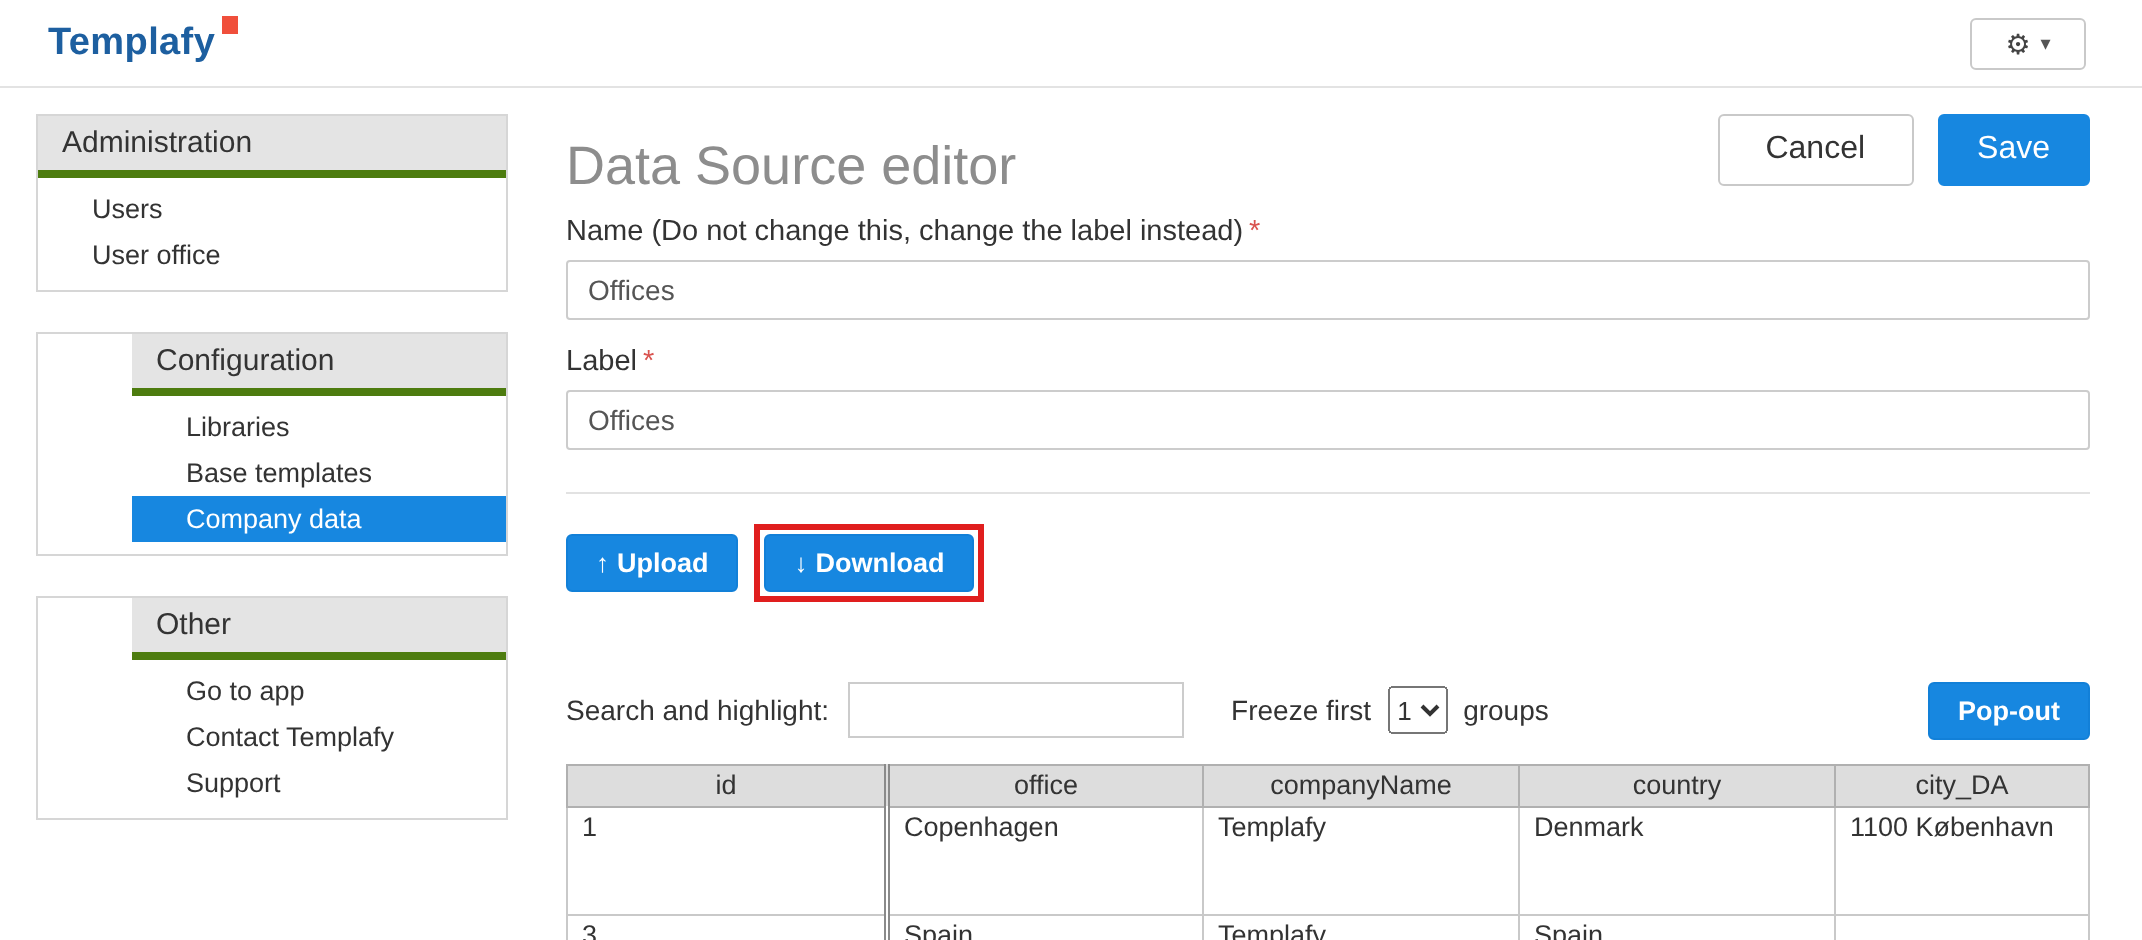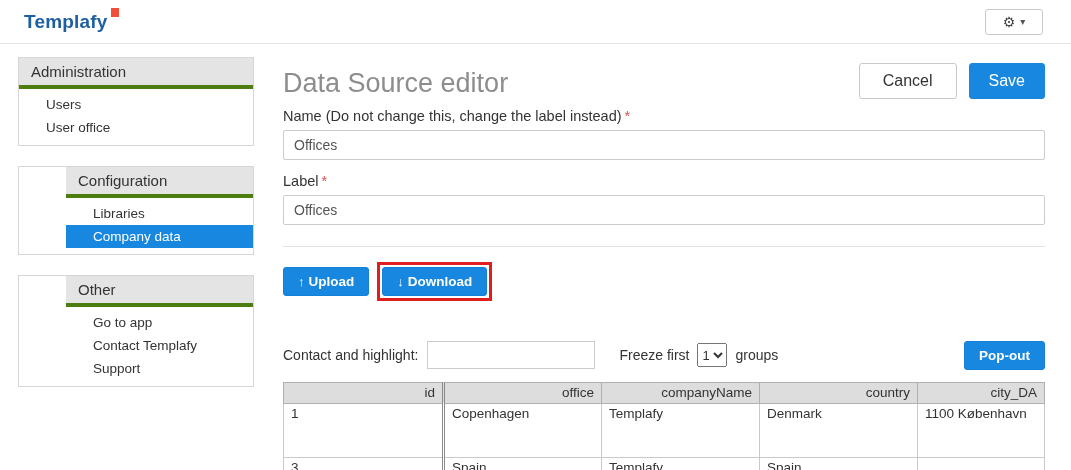--- a/index.html
+++ b/index.html
@@ -35,21 +35,21 @@
   .panel-header {
     background:#e4e4e4; border-bottom:4px solid #4d7c0f;
     padding:5px 12px; font-size:15px; color:#333;
   }
   .panel-list { padding:4px 0 6px; }
   .panel-item { padding:4px 12px 4px 27px; font-size:13.5px; color:#333; cursor:pointer; }
   .panel-item.active { background:#1787e0; color:#ffffff; }
 
   
   .main { flex:1; min-width:0; }
-  .header-row { display:flex; justify-content:space-between; align-items:flex-end; }
+  .header-row { display:flex; justify-content:space-between; align-items:flex-start; }
   .page-title { font-size:27px; font-weight:400; color:#8d8d8d; margin-top:12px; line-height:1.1; }
   .header-actions { display:flex; gap:12px; }
   .btn { cursor:pointer; font-family:inherit; }
   .btn-cancel { background:#fff; border:1px solid #c9c9c9; border-radius:3px; padding:8px 23px; font-size:16px; color:#333; }
   .btn-save   { background:#1787e0; border:1px solid #1787e0; border-radius:3px; padding:8px 19px; font-size:16px; color:#fff; }
 
   .field-label { display:block; margin:9px 0 6px; font-size:14.5px; color:#333; }
   .field-label.second { margin-top:13px; }
   .req { color:#d9534f; margin-left:3px; }
   .text-input {
@@ -71,21 +71,21 @@
   .toolbar { display:flex; align-items:center; margin-top:40px; font-size:14px; }
   .search-label { margin-right:9px; }
   .search-input { width:168px; height:28px; border:1px solid #ccc; padding:0 8px; font-size:14px; font-family:inherit; }
   .freeze-group { display:flex; align-items:center; gap:8px; margin-left:24px; }
   .freeze-select { height:24px; font-size:13px; font-family:inherit; color:#333; }
   .btn-popout { margin-left:auto; }
 
   
   .data-table { width:100%; border-collapse:collapse; table-layout:fixed; margin-top:12px; font-size:13.5px; }
   .data-table th {
-    background:#ddd; border:1px solid #b0b0b0; text-align:right; font-weight:400;
+    background:#ddd; border:1px solid #b0b0b0; text-align:center; font-weight:400;
     padding:2px 7px; height:21px; color:#333;
   }
   .data-table td { border:1px solid #c9c9c9; padding:2px 7px; vertical-align:top; color:#333; background:#fff; }
   .data-table th:first-child, .data-table td:first-child { border-right:3px double #8a8a8a; }
   tr.row-tall td { height:54px; }
   tr.row-short td { height:30px; }
 </style>
 </head>
 <body>
 
@@ -111,20 +111,21 @@
         <div class="panel-list">
           <div class="panel-item">Users</div>
           <div class="panel-item">User office</div>
         </div>
       </section>
 
       <section class="panel">
         <div class="panel-header">Configuration</div>
         <div class="panel-list">
           <div class="panel-item">Libraries</div>
+          <div class="panel-item">Base templates</div>
           <div class="panel-item active">Company data</div>
         </div>
       </section>
 
       <section class="panel">
         <div class="panel-header">Other</div>
         <div class="panel-list">
           <div class="panel-item">Go to app</div>
           <div class="panel-item">Contact Templafy</div>
           <div class="panel-item">Support</div>
@@ -162,21 +163,21 @@
         </button>
         <span class="download-highlight">
           <button class="btn btn-blue">
             <span class="arrow">↓</span>
               <span>Download</span>
           </button>
         </span>
       </div>
 
       <div class="toolbar">
-        <span class="search-label">Contact and highlight:</span>
+        <span class="search-label">Search and highlight:</span>
         <input class="search-input" type="text" value="" style="">
         <div class="freeze-group">
           <span>Freeze first</span>
           <select class="freeze-select">
             <option selected="">1</option>
           </select>
           <span>groups</span>
         </div>
         <button class="btn btn-blue btn-popout">Pop-out</button>
       </div>

